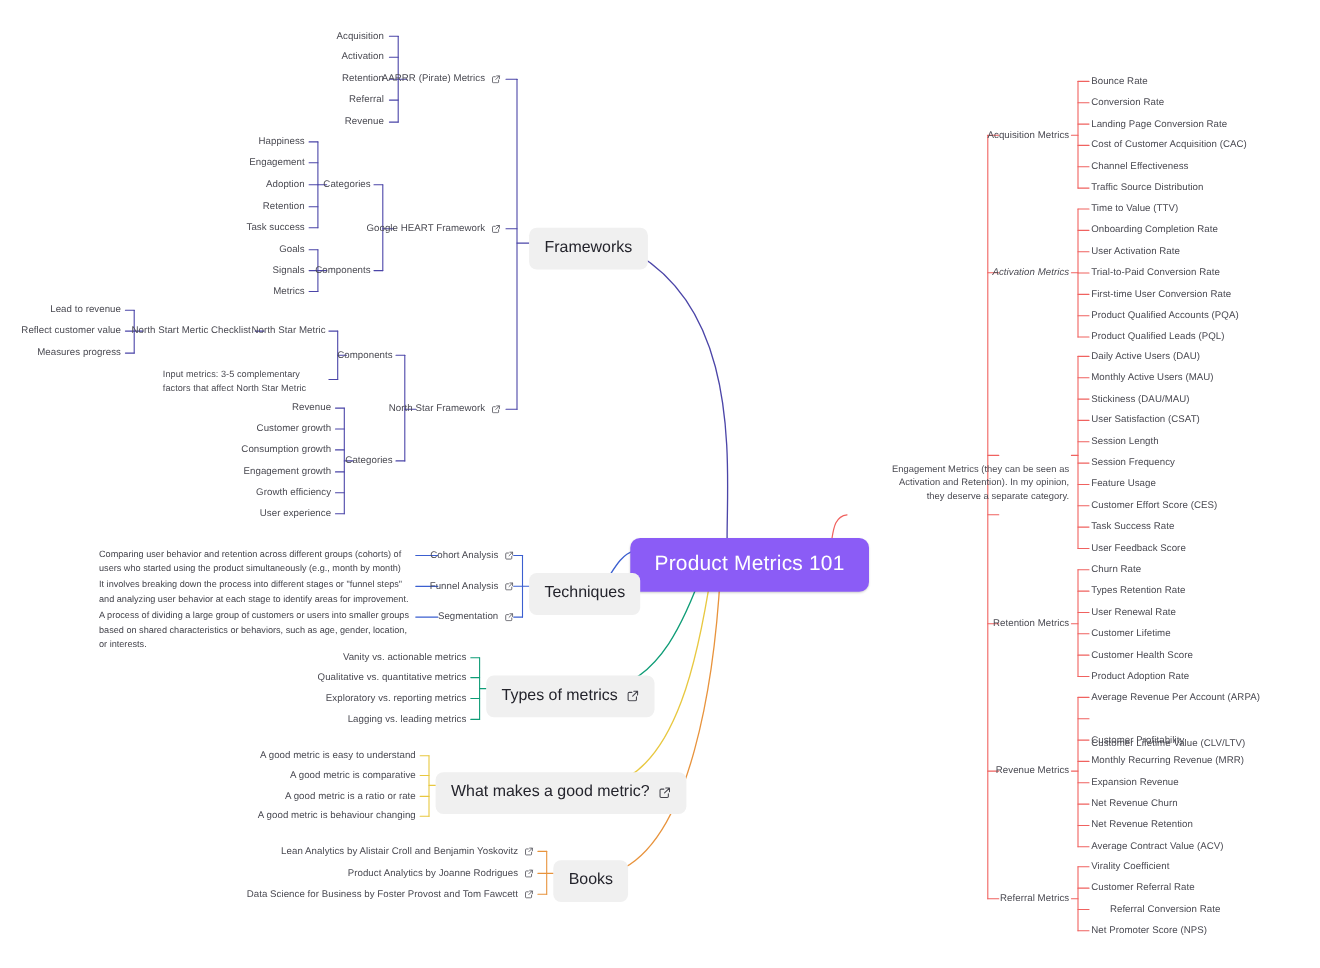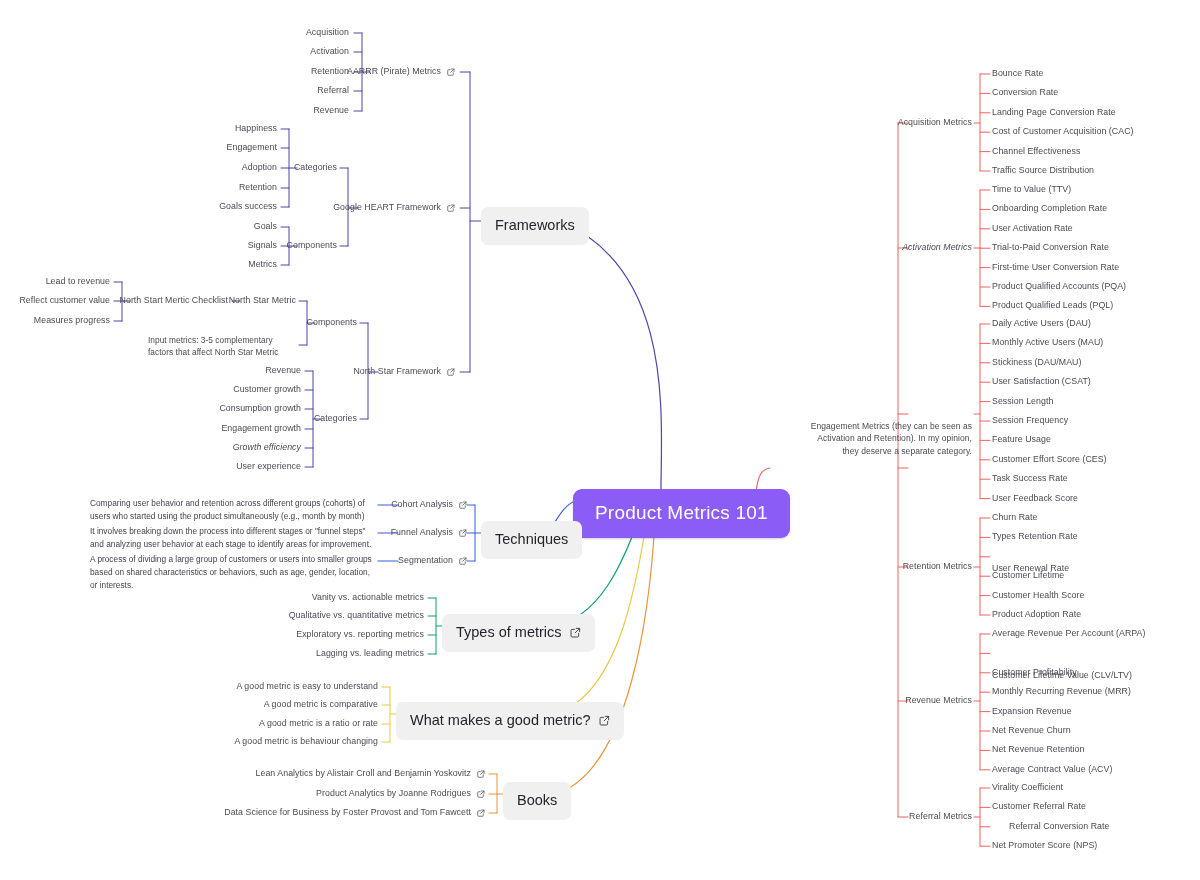--- a/index.html
+++ b/index.html
@@ -274,21 +274,21 @@
       <div class="node leaf l-align" style="left: 992px; top: 376.2px;">User Satisfaction (CSAT)</div>
       <div class="node leaf l-align" style="left: 992px; top: 395.6px;">Session Length</div>
       <div class="node leaf l-align" style="left: 992px; top: 415px;">Session Frequency</div>
       <div class="node leaf l-align" style="left: 992px; top: 434.4px;">Feature Usage</div>
       <div class="node leaf l-align" style="left: 992px; top: 453.8px;">Customer Effort Score (CES)</div>
       <div class="node leaf l-align" style="left: 992px; top: 473.2px;">Task Success Rate</div>
       <div class="node leaf l-align" style="left: 992px; top: 492.6px;">User Feedback Score</div>
       <div class="node leaf r-align" style="right: 228px; top: 561px;">Retention Metrics</div>
       <div class="node leaf l-align" style="left: 992px; top: 512px;">Churn Rate</div>
       <div class="node leaf l-align" style="left: 992px; top: 531.4px;">Types Retention Rate</div>
-      <div class="node leaf l-align" style="left: 992px; top: 550.8px; margin-top: 12px;">User Renewal Rate</div>
+      <div class="node leaf l-align" style="left: 992px; top: 550.8px;">User Renewal Rate</div>
       <div class="node leaf l-align" style="left: 992px; top: 570.2px;">Customer Lifetime</div>
       <div class="node leaf l-align" style="left: 992px; top: 589.6px;">Customer Health Score</div>
       <div class="node leaf l-align" style="left: 992px; top: 609px;">Product Adoption Rate</div>
       <div class="node leaf r-align" style="right: 228px; top: 695px;">Revenue Metrics</div>
       <div class="node leaf l-align" style="left: 992px; top: 628px;">Average Revenue Per Account (ARPA)</div>
       <div class="node leaf l-align" style="left: 992px; top: 647.4px; margin-top: 23px;">Customer Lifetime Value (CLV/LTV)</div>
       <div class="node leaf l-align" style="left: 992px; top: 666.8px;">Customer Profitability</div>
       <div class="node leaf l-align" style="left: 992px; top: 686.2px;">Monthly Recurring Revenue (MRR)</div>
       <div class="node leaf l-align" style="left: 992px; top: 705.6px;">Expansion Revenue</div>
       <div class="node leaf l-align" style="left: 992px; top: 725px;">Net Revenue Churn</div>
@@ -320,21 +320,21 @@
             <path d="M9 2h5v5M14 2L7.5 8.5"></path>
             <path d="M12.5 9.5V13a1.5 1.5 0 0 1-1.5 1.5H3A1.5 1.5 0 0 1 1.5 13V5A1.5 1.5 0 0 1 3 3.5h3.5"></path>
           </svg>
         </span>
       </div>
       <div class="node leaf r-align" style="right: 863px; top: 162px;">Categories</div>
       <div class="node leaf r-align" style="right: 923px; top: 123px;">Happiness</div>
       <div class="node leaf r-align" style="right: 923px; top: 142px;">Engagement</div>
       <div class="node leaf r-align" style="right: 923px; top: 162px;">Adoption</div>
       <div class="node leaf r-align" style="right: 923px; top: 182px;">Retention</div>
-      <div class="node leaf r-align" style="right: 923px; top: 201px;">Goals success</div>
+      <div class="node leaf r-align" style="right: 923px; top: 201px;">Task success</div>
       <div class="node leaf r-align" style="right: 863px; top: 240px;">Components</div>
       <div class="node leaf r-align" style="right: 923px; top: 221px;">Goals</div>
       <div class="node leaf r-align" style="right: 923px; top: 240px;">Signals</div>
       <div class="node leaf r-align" style="right: 923px; top: 259px;">Metrics</div>
       <div class="node leaf r-align with-icon" style="right: 745px; top: 366px;">
         <span>North Star Framework</span>
         <span class="ext-icon">
           <svg width="8" height="8" viewBox="0 0 16 16" fill="none" stroke="#5a5a62" stroke-width="1.6" stroke-linecap="round" stroke-linejoin="round">
             <path d="M9 2h5v5M14 2L7.5 8.5"></path>
             <path d="M12.5 9.5V13a1.5 1.5 0 0 1-1.5 1.5H3A1.5 1.5 0 0 1 1.5 13V5A1.5 1.5 0 0 1 3 3.5h3.5"></path>
@@ -346,21 +346,21 @@
       <div class="node leaf r-align" style="right: 972px; top: 295px;">North Start Mertic Checklist</div>
       <div class="node leaf r-align" style="right: 1090px; top: 276px;">Lead to revenue</div>
       <div class="node leaf r-align" style="right: 1090px; top: 295px;">Reflect customer value</div>
       <div class="node leaf r-align" style="right: 1090px; top: 315px;">Measures progress</div>
       <div class="node leaf" style="left: 148px; top: 334px; width: 150px; white-space: normal; line-height: 1.5; font-size: 8.3px;">Input metrics: 3-5 complementary factors that affect North Star Metric</div>
       <div class="node leaf r-align" style="right: 843px; top: 413px;">Categories</div>
       <div class="node leaf r-align" style="right: 899px; top: 365px;">Revenue</div>
       <div class="node leaf r-align" style="right: 899px; top: 384px;">Customer growth</div>
       <div class="node leaf r-align" style="right: 899px; top: 403px;">Consumption growth</div>
       <div class="node leaf r-align" style="right: 899px; top: 423px;">Engagement growth</div>
-      <div class="node leaf r-align" style="right: 899px; top: 442px; font-style: italic;">Growth efficiency</div>
+      <div class="node leaf r-align" style="right: 899px; top: 442px;">Growth efficiency</div>
       <div class="node leaf r-align" style="right: 899px; top: 461px;">User experience</div>
       <div class="node leaf r-align with-icon" style="right: 733px; top: 499px;">
         <span>Cohort Analysis</span>
         <span class="ext-icon">
           <svg width="8" height="8" viewBox="0 0 16 16" fill="none" stroke="#5a5a62" stroke-width="1.6" stroke-linecap="round" stroke-linejoin="round">
             <path d="M9 2h5v5M14 2L7.5 8.5"></path>
             <path d="M12.5 9.5V13a1.5 1.5 0 0 1-1.5 1.5H3A1.5 1.5 0 0 1 1.5 13V5A1.5 1.5 0 0 1 3 3.5h3.5"></path>
           </svg>
         </span>
       </div>

